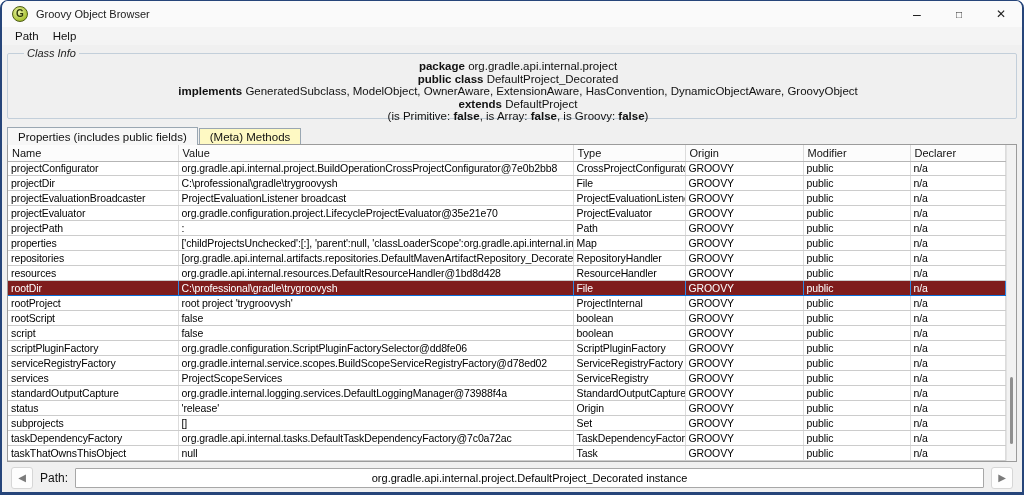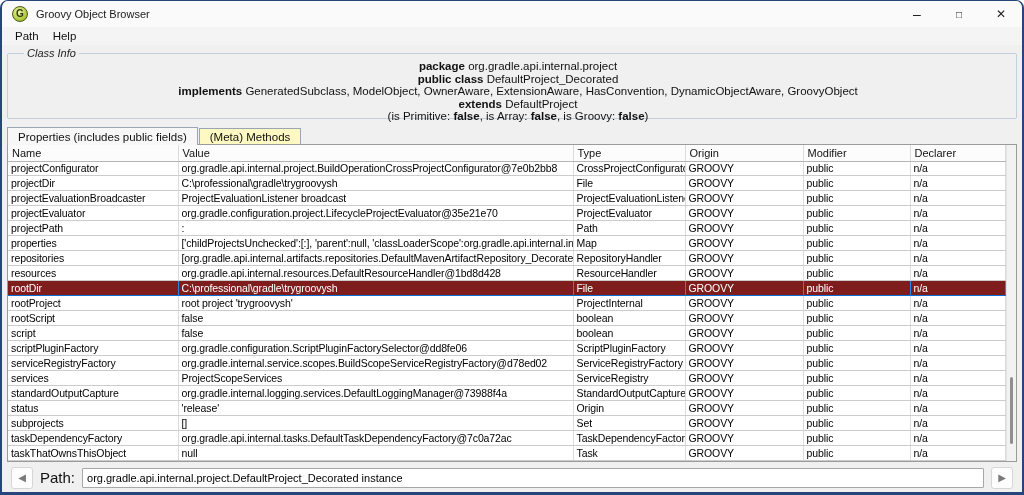--- a/index.html
+++ b/index.html
@@ -71,24 +71,24 @@
 
   .vscroll{ width:10px; background:#f2f2f2; border-left:1px solid #e2e2e2; position:relative; }
   .vthumb{ position:absolute; left:3px; width:3px; top:232px; height:67px; background:#8f8f8f; border-radius:2px; }
 
   
   .pathbar{ height:31px; display:flex; align-items:center; padding:0 9px; gap:7px; background:#f0f0f0; }
   .navbtn{
     width:22px; height:22px; background:#fdfdfd; border:1px solid #d6d6d6; border-radius:3px;
     color:#7a7a7a; font-size:10px; display:flex; align-items:center; justify-content:center; cursor:default;
   }
-  .pathlabel{ font-size:15px; color:#111; }
+  .pathlabel{ font-size:12px; color:#111; }
   .pathinput{
     flex:1; height:20px; border:1px solid #a7a7a7; border-radius:1px; background:#fff;
-    font-family:"Liberation Sans", sans-serif; font-size:11px; color:#000; padding:0 4px;
+    font-family:"Liberation Sans", sans-serif; font-size:11px; color:#000; padding:0 4px;text-align:center;
   }
 </style>
 </head>
 <body>
 
 <div class="window">
 
   <div class="titlebar">
     <span class="appicon">G</span>
     <span class="title">Groovy Object Browser</span>

